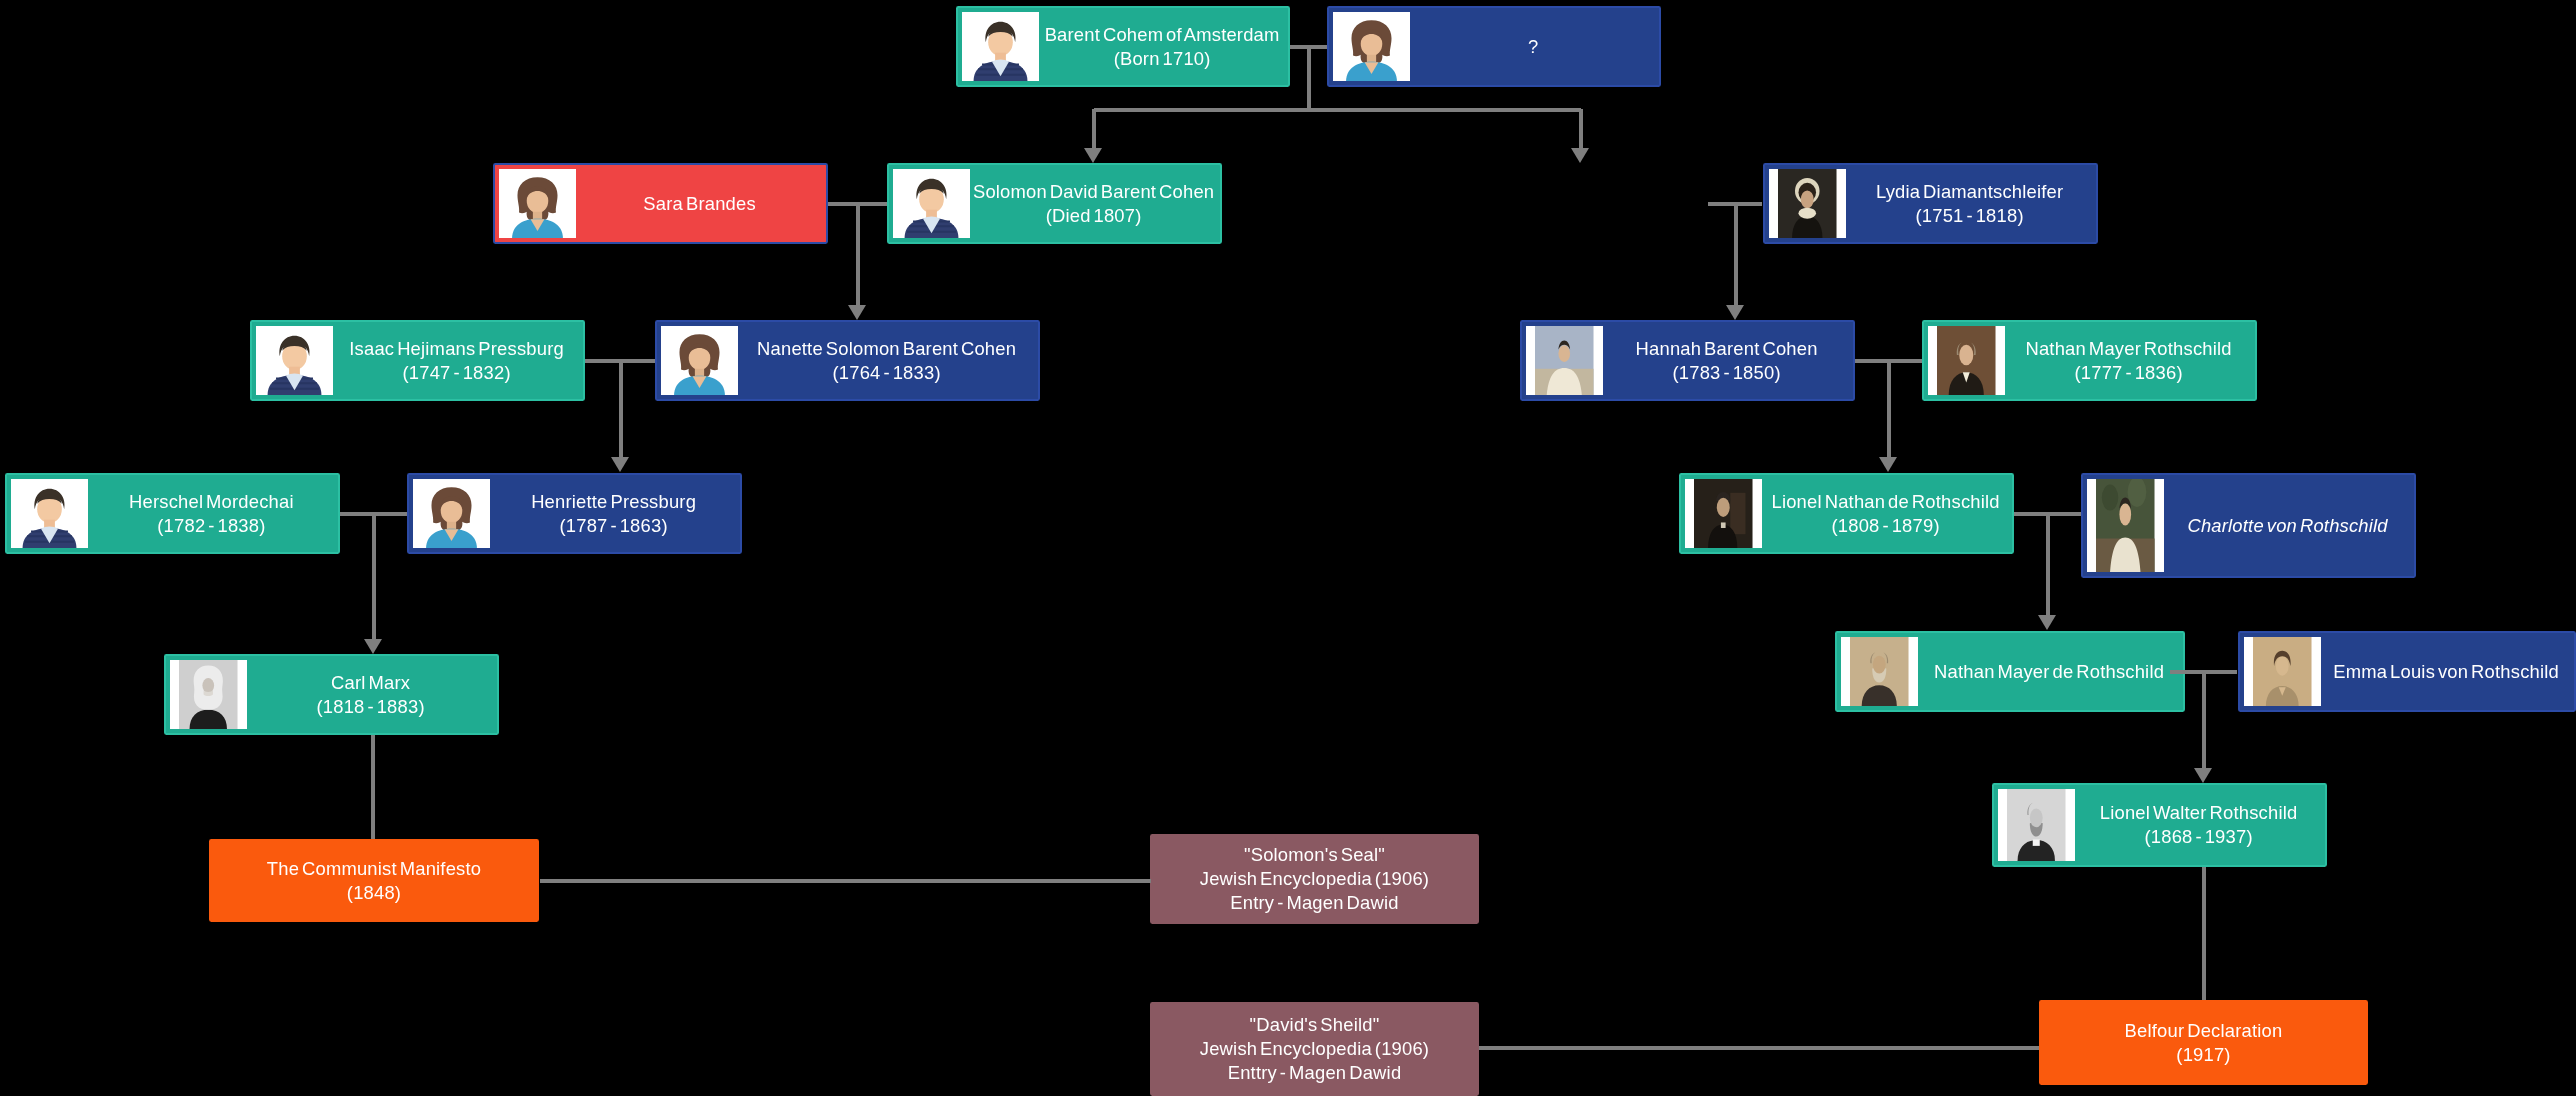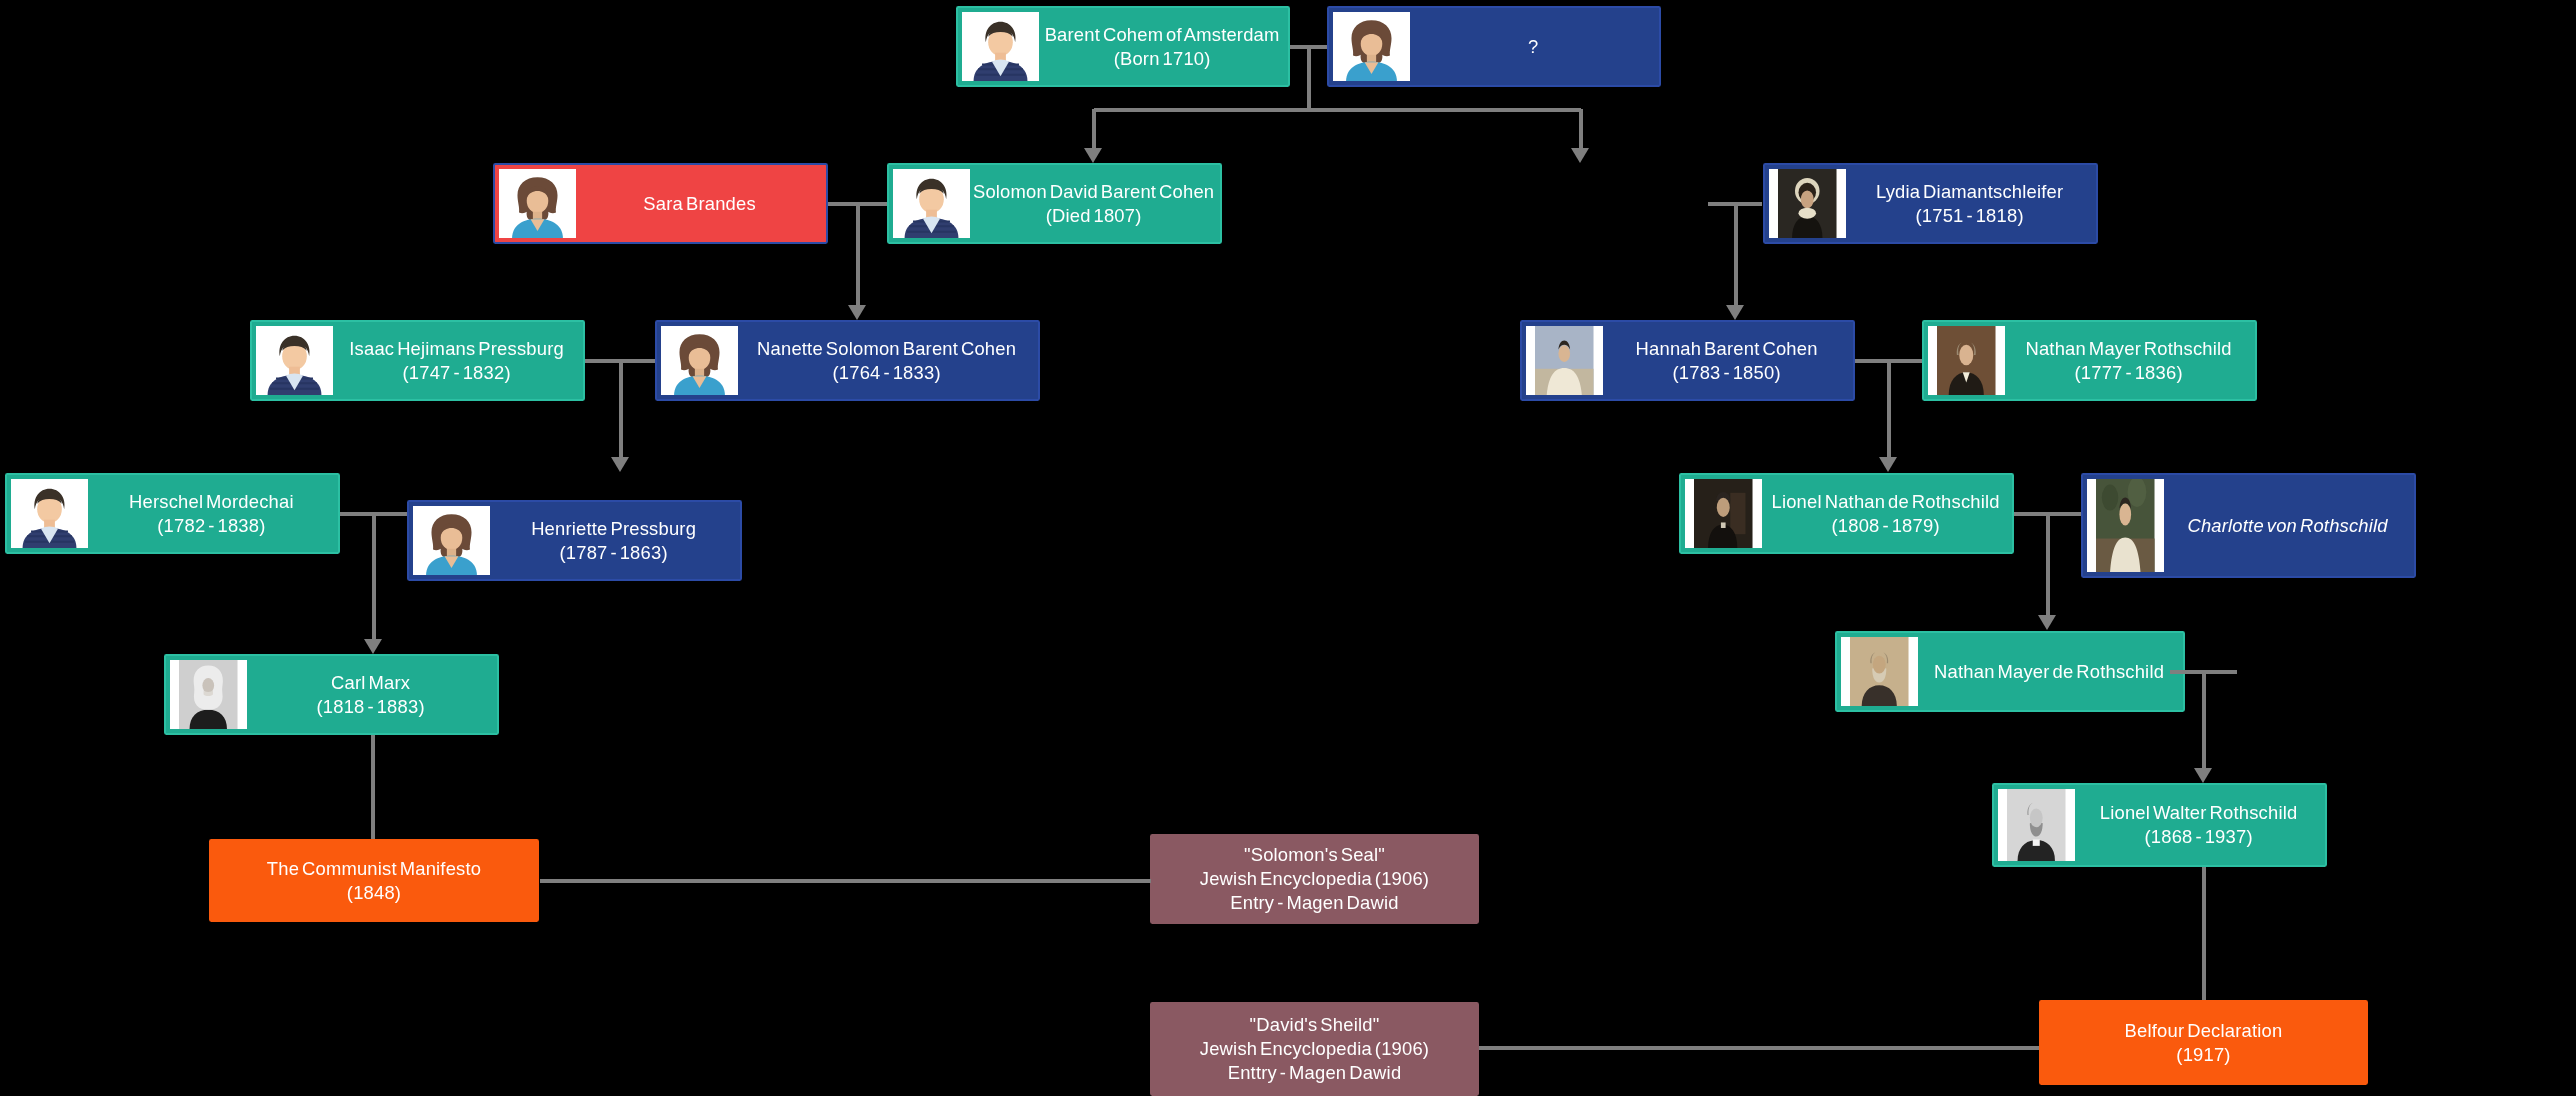--- a/index.html
+++ b/index.html
@@ -221,21 +221,21 @@
             <path d="M18 91h64 M21 83h58 M26 76h48" stroke="#273562" stroke-width="3" fill="none"></path>
             <path d="M39 72l11 21 11-21c-6-4-16-4-22 0z" fill="#d9e5f1"></path>
           </svg>
         </span>
       </div>
       <div class="label">
         <div class="lline">Herschel Mordechai</div>
         <div class="lline">(1782 - 1838)</div>
       </div>
     </div>
-    <div class="node blue" style="left: 407px; top: 500px; width: 335px; height: 81px; background: rgb(36, 65, 140); border: 2.4px solid rgb(44, 75, 166);">
+    <div class="node blue" style="left: 407px; top: 473px; width: 335px; height: 81px; background: rgb(36, 65, 140); border: 2.4px solid rgb(44, 75, 166);">
       <div class="photo">
         <span class="pimg">
           <svg viewBox="0 0 100 100" preserveAspectRatio="none">
             <rect width="100" height="100" fill="#ffffff"></rect>
             <path d="M50 12c-16 0-26 11-26 26 0 10 3 17 2 25 5 3 10-1 10-1s-2 13 8 13h12c10 0 8-13 8-13s5 4 10 1c-1-8 2-15 2-25 0-15-10-26-26-26z" fill="#6b4a38"></path>
             <ellipse cx="50" cy="46" rx="14" ry="18" fill="#e9bd96"></ellipse>
             <path d="M36 42c0-11 5-17 14-17s14 6 14 17c-3-7-8-10-14-10s-11 3-14 10z" fill="#6b4a38"></path>
             <rect x="44" y="62" width="12" height="11" fill="#ddb28b"></rect>
             <path d="M17 100c0-18 14-28 33-28s33 10 33 28z" fill="#3aa0cd"></path>
             <path d="M41 73l9 17 9-17z" fill="#e9bd96"></path>
@@ -308,20 +308,36 @@
             <path d="M20 100c0-19 13-30 30-30s30 11 30 30z" fill="#38302a"></path>
             <path d="M38 46c0 12 4 20 12 20s12-8 12-20c0-2-24-2-24 0z" fill="#d6cbb4"></path>
             <ellipse cx="50" cy="40" rx="11" ry="13" fill="#c4a67f"></ellipse>
             <path d="M37 38c-1-7 1-13 6-16-7 3-9 10-8 16z" fill="#9c8b70"></path>
             <path d="M63 38c1-7-1-13-6-16 7 3 9 10 8 16z" fill="#9c8b70"></path>
           </svg>
         </span>
       </div>
       <div class="label">
         <div class="lline">Nathan Mayer de Rothschild</div>
+      </div>
+    </div>
+    <div class="node blue" style="left: 2238px; top: 631px; width: 338px; height: 81px; background: rgb(36, 65, 140); border: 2.4px solid rgb(44, 75, 166);">
+      <div class="photo">
+        <span class="pimg narrow">
+          <svg viewBox="0 0 100 100" preserveAspectRatio="none">
+            <rect width="100" height="100" fill="#c9ad83"></rect>
+            <path d="M22 100c0-18 12-29 28-29s28 11 28 29z" fill="#a8906b"></path>
+            <path d="M44 73l6 12 6-12z" fill="#d6b88e"></path>
+            <ellipse cx="50" cy="42" rx="11" ry="14" fill="#d6b88e"></ellipse>
+            <path d="M36 42c-2-14 5-22 14-22s16 8 14 22c-2-9-6-14-14-14s-12 5-14 14z" fill="#553f2c"></path>
+          </svg>
+        </span>
+      </div>
+      <div class="label">
+        <div class="lline">Emma Louis von Rothschild</div>
       </div>
     </div>
     <div class="node orange nop" style="left: 209px; top: 839px; width: 330px; height: 83px; background: rgb(250, 90, 13); border: 2.4px solid rgb(250, 90, 13);">
       <div class="label">
         <div class="lline">The Communist Manifesto</div>
         <div class="lline">(1848)</div>
       </div>
     </div>
     <div class="node mauve nop" style="left: 1150px; top: 834px; width: 329px; height: 90px; background: rgb(138, 89, 98); border: 2.4px solid rgb(138, 89, 98);">
       <div class="label">

